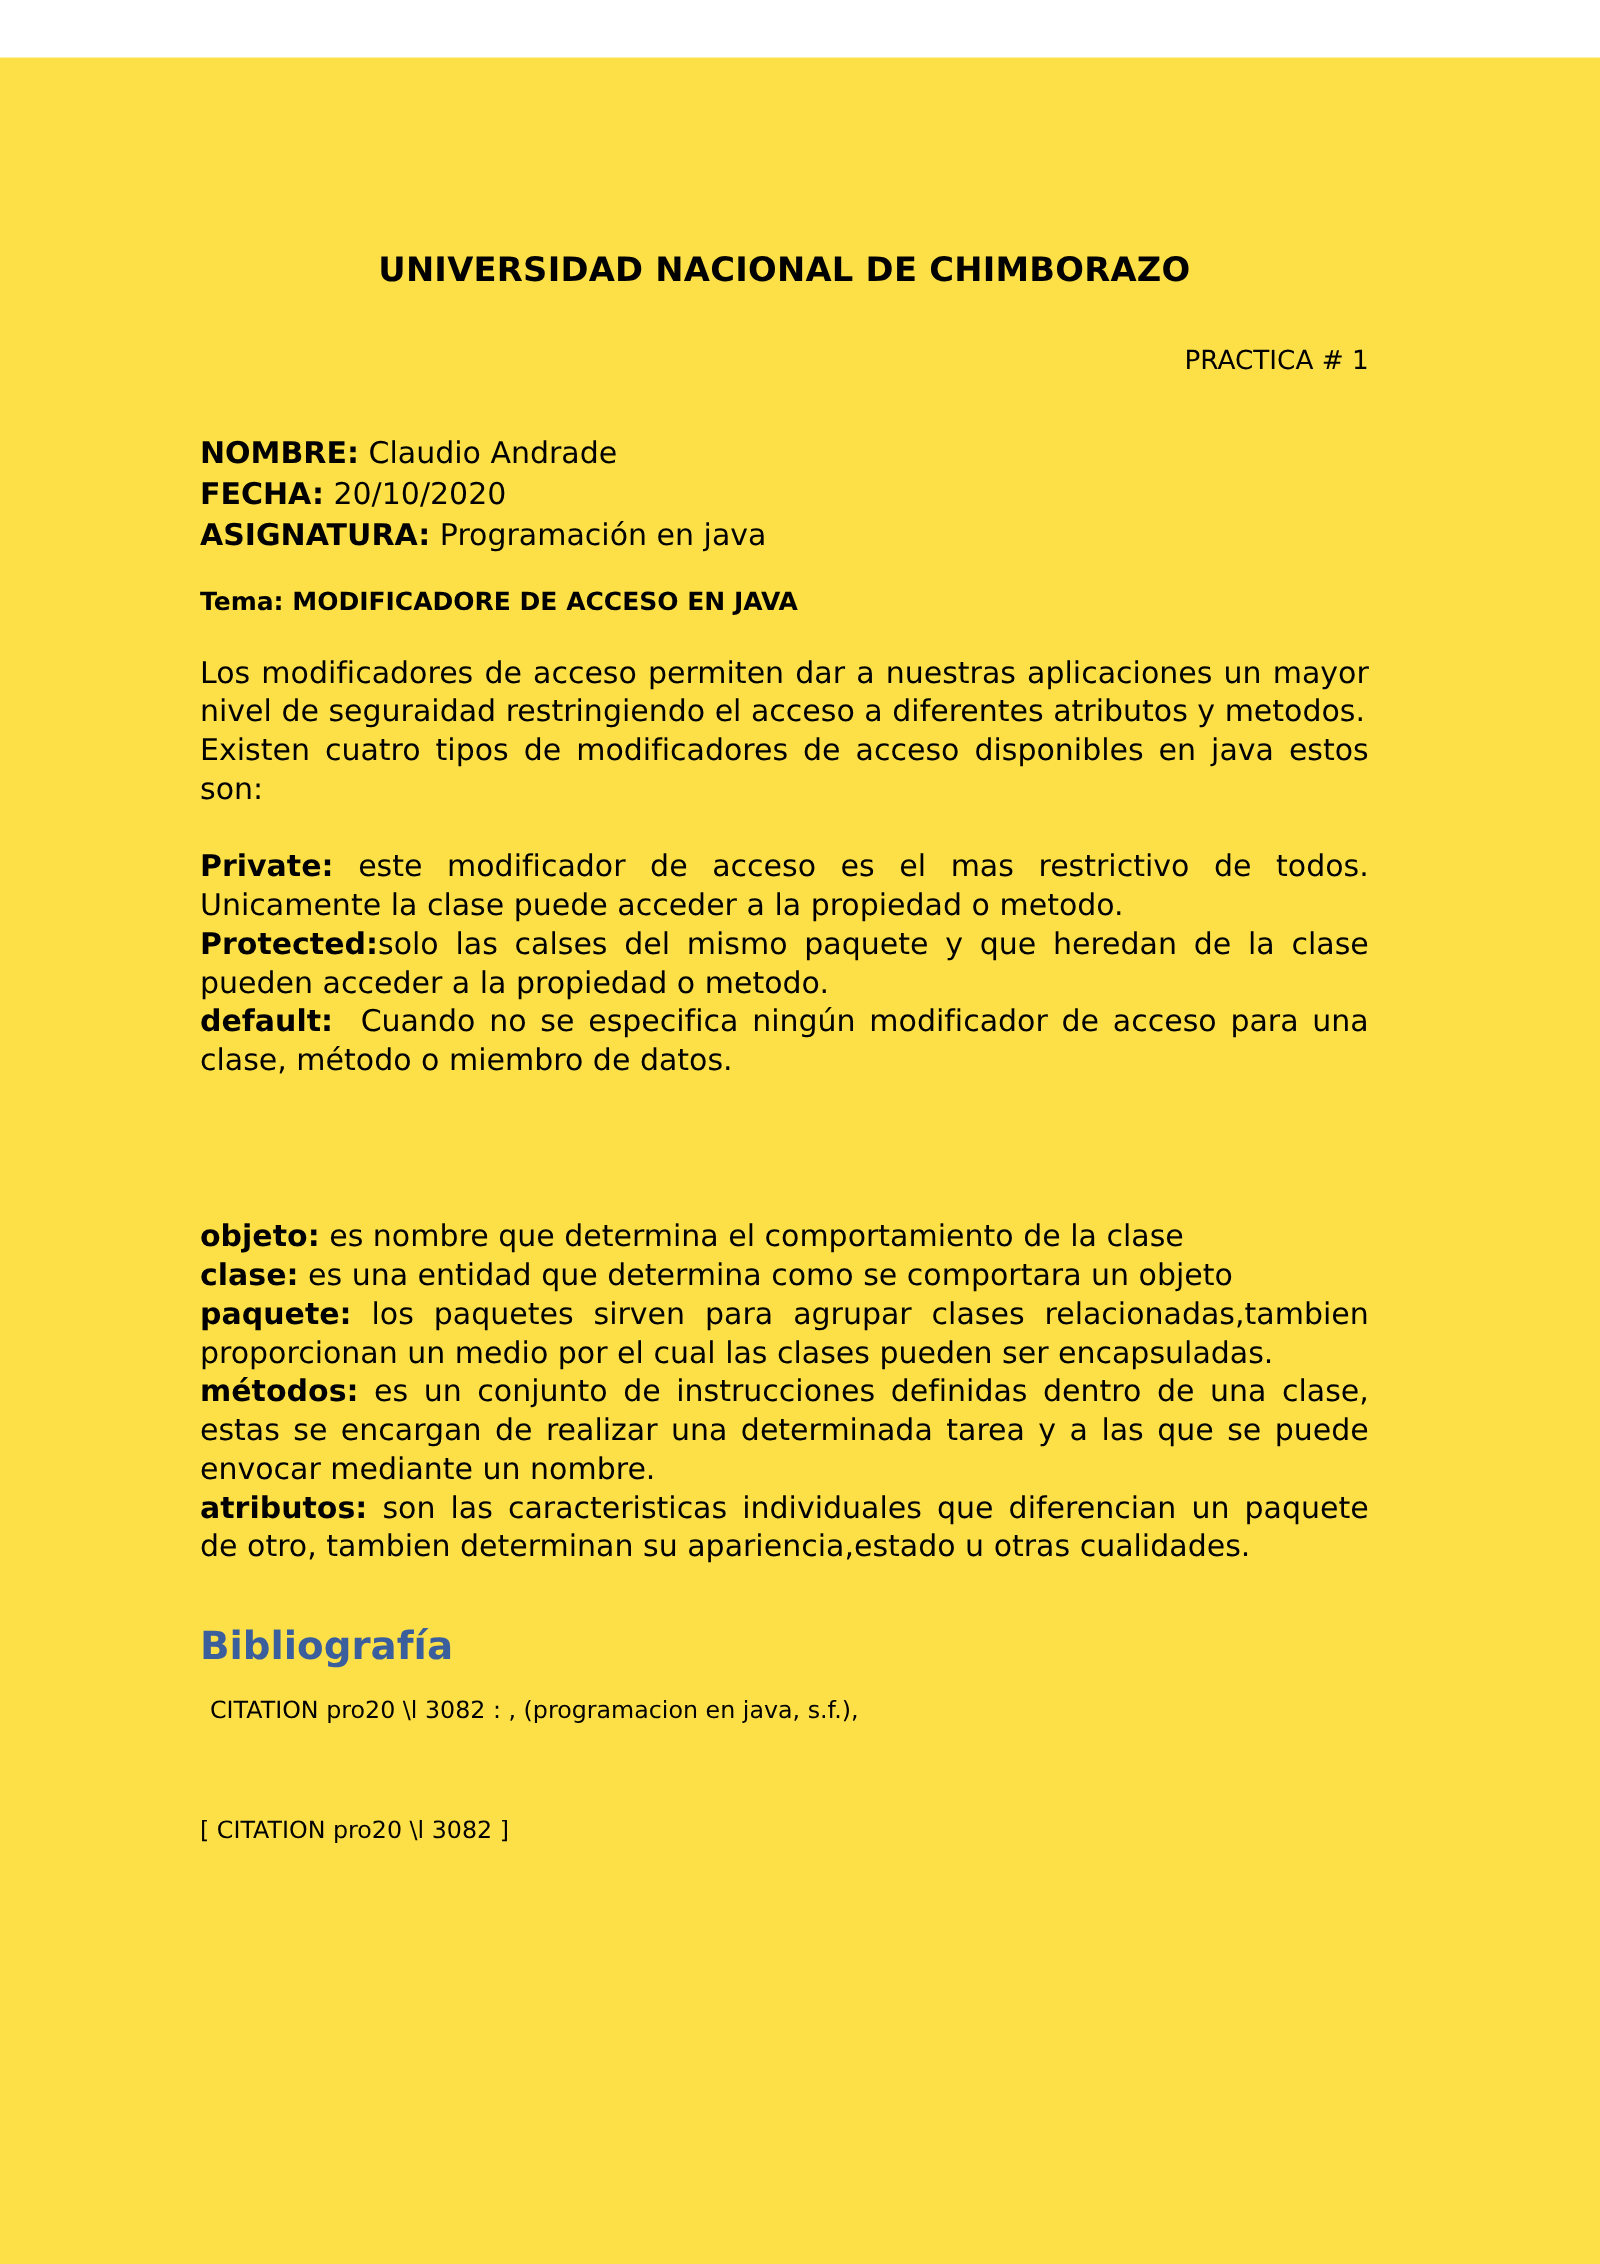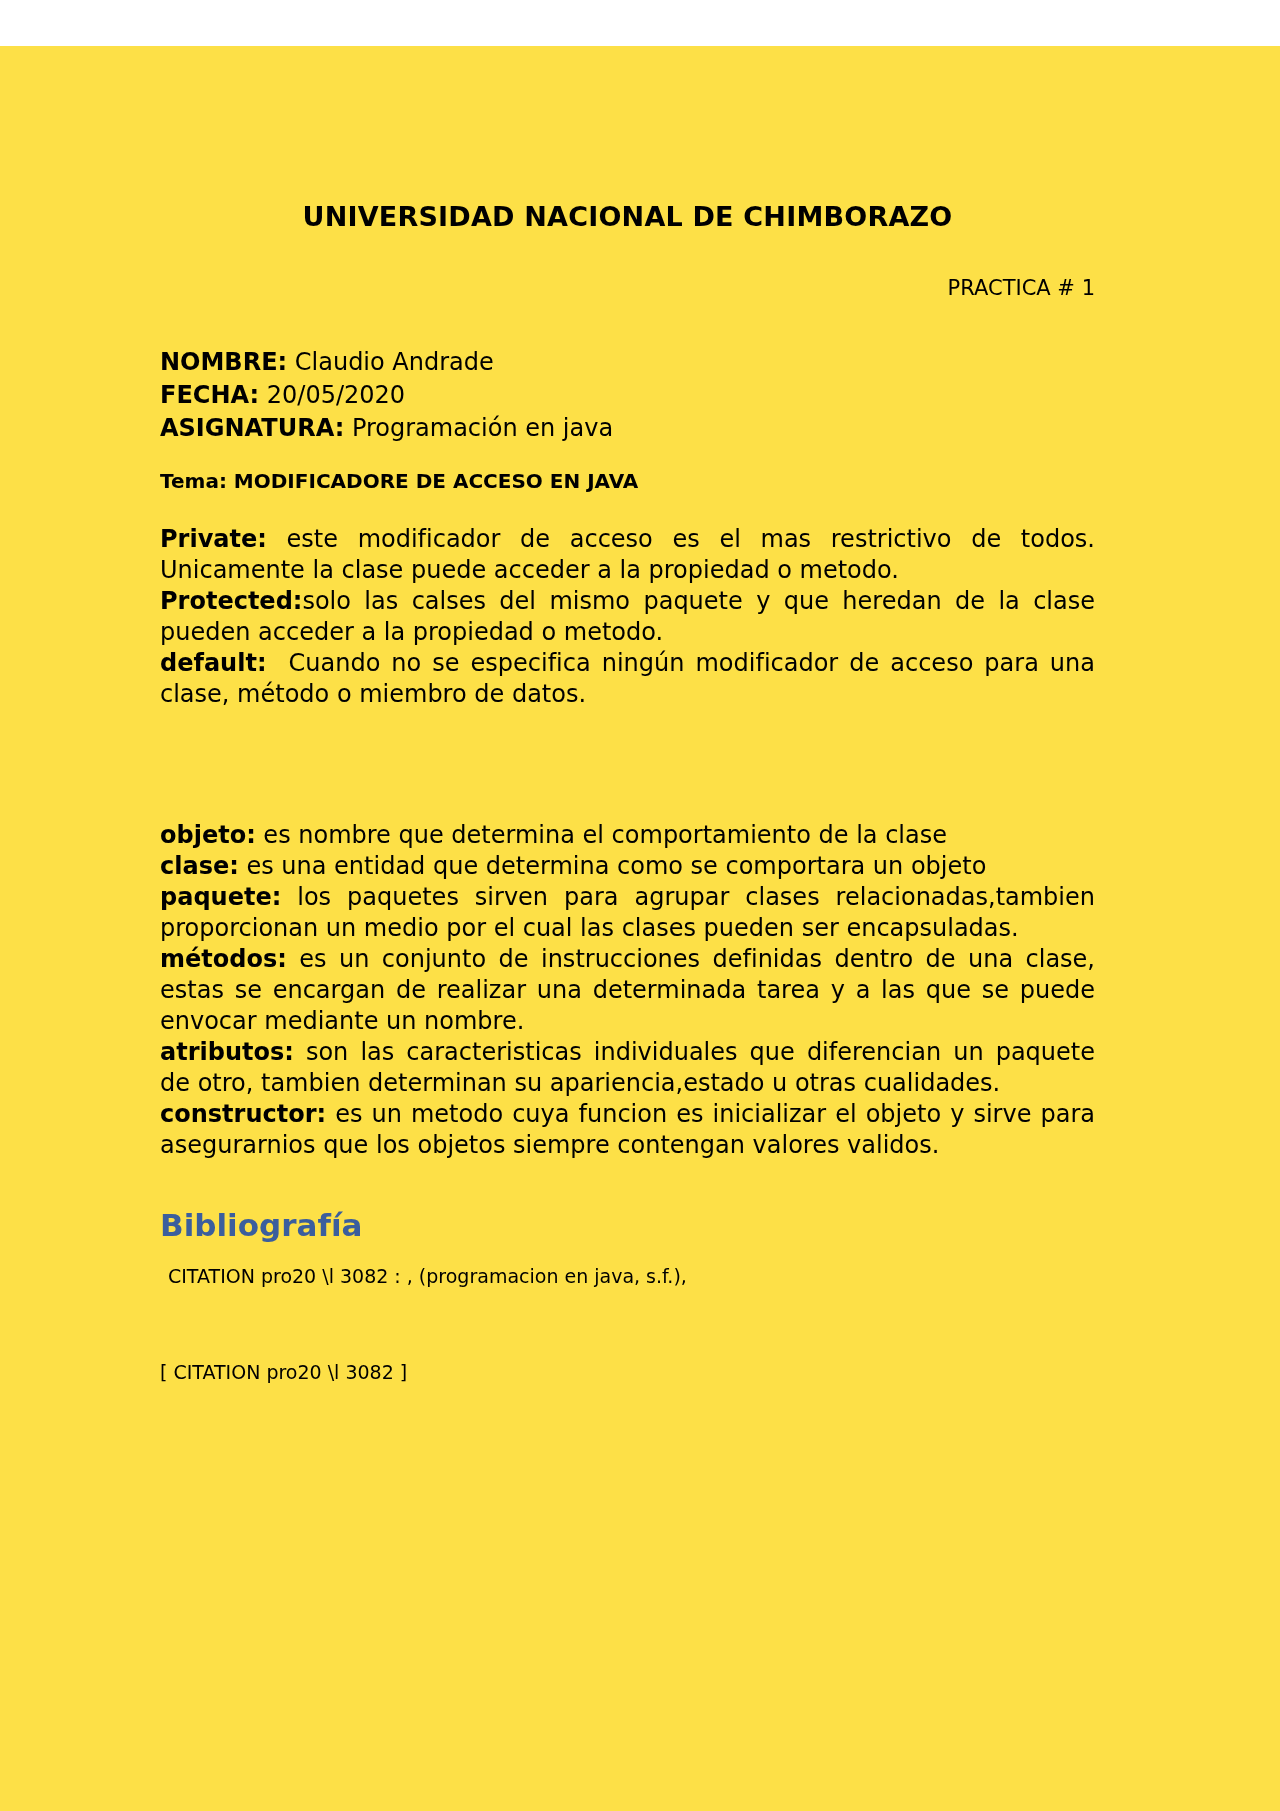--- a/index.html
+++ b/index.html
@@ -73,41 +73,44 @@
 <div class="doc">
 
   <h1 class="title">UNIVERSIDAD NACIONAL DE CHIMBORAZO</h1>
 
   <p class="subtitle">PRACTICA # 1</p>
 
   <div class="meta">
     <p><span class="term">NOMBRE:</span>
       <span>Claudio Andrade</span></p>
     <p><span class="term">FECHA:</span>
-      <span>20/05/2020</span></p>
+      <span>20/10/2020</span></p>
     <p><span class="term">ASIGNATURA:</span>
       <span>Programación en java</span></p>
   </div>
 
   <h2 class="tema">Tema: MODIFICADORE DE ACCESO EN JAVA</h2>
 
+  <div class="bodyblock intro">
+    <p>Los modificadores de acceso permiten dar a nuestras aplicaciones un mayor nivel de seguraidad restringiendo el acceso a diferentes atributos y metodos.</p>
+    <p>Existen cuatro tipos de modificadores de acceso disponibles en java estos son:</p>
+  </div>
 
   <div class="bodyblock mods">
     <p><span class="term">Private:</span><span> este modificador de acceso es el mas restrictivo de todos. Unicamente la clase puede acceder a la propiedad o metodo.</span></p>
     <p><span class="term">Protected:</span><span>solo las calses del mismo paquete y que heredan de la clase pueden acceder a la propiedad o metodo.</span></p>
     <p><span class="term">default:</span><span>&nbsp; Cuando no se especifica ningún modificador de acceso para una clase, método o miembro de datos.</span></p>
   </div>
 
   <div class="bodyblock concepts">
     <p><span class="term">objeto:</span><span> es nombre que determina el comportamiento de la clase</span></p>
     <p><span class="term">clase:</span><span> es una entidad que determina como se comportara un objeto</span></p>
     <p><span class="term">paquete:</span><span> los paquetes sirven para agrupar clases relacionadas,tambien proporcionan un medio por el cual las clases pueden ser encapsuladas.</span></p>
     <p><span class="term">métodos:</span><span> es un conjunto de instrucciones definidas dentro de una clase, estas se encargan de realizar una determinada tarea y a las que se puede envocar mediante un nombre.</span></p>
     <p><span class="term">atributos:</span><span> son las caracteristicas individuales que diferencian un paquete de otro, tambien determinan su apariencia,estado u otras cualidades.</span></p>
-    <p><span class="term">constructor:</span><span> es un metodo cuya funcion es inicializar el objeto y sirve para asegurarnios que los objetos siempre contengan valores validos.</span></p>
   </div>
 
   <h2 class="bib-heading" style="color: rgb(59, 94, 157);">Bibliografía</h2>
 
   <p class="citation-field">CITATION pro20 \l 3082 : , (programacion en java, s.f.),</p>
 
   <p class="citation-bracket">[ CITATION pro20 \l 3082 ]</p>
 
 </div>
 

